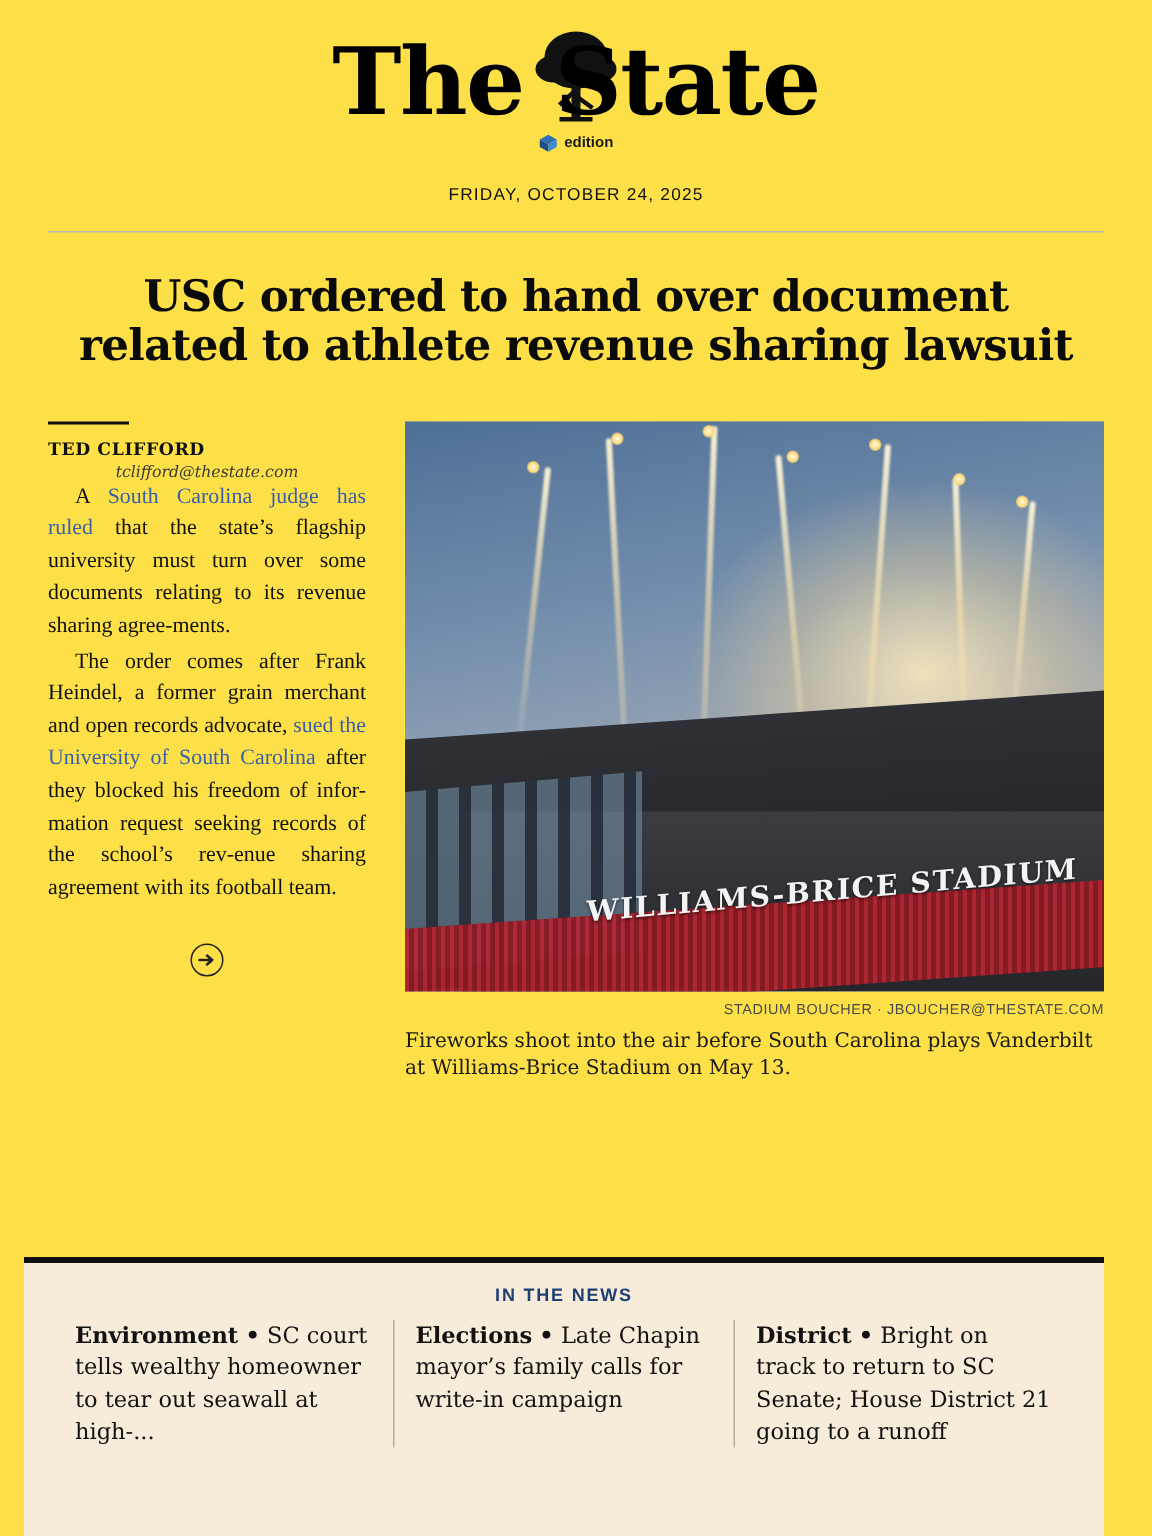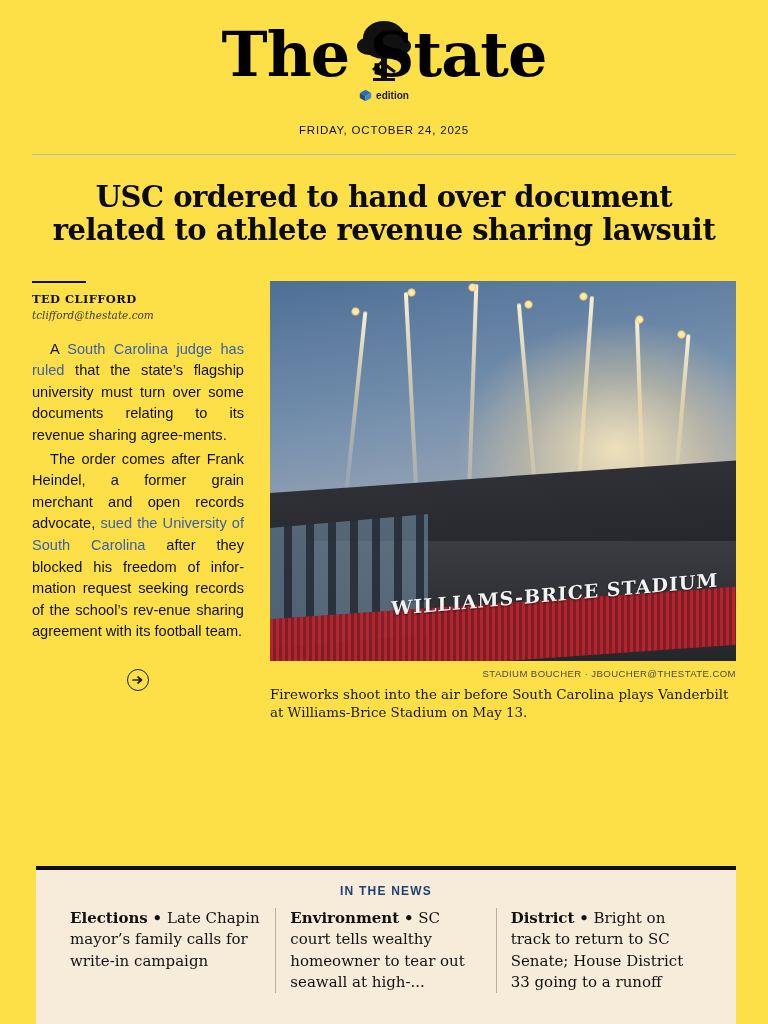--- a/index.html
+++ b/index.html
@@ -103,24 +103,24 @@
     font-size: 11.5px;
     letter-spacing: 0.4px;
     color: #111;
   }
   .byline-email {
     font-family: "DejaVu Serif", serif;
     font-style: italic;
     font-size: 10.5px;
     color: #3a3a3a;
     margin-top: 3px;
+    text-align: center;
   }
   .article-body {
-    margin-top: 18px;
-    font-family: Liberation Sans, sans-serif;
+    font-family: Liberation Serif, serif;
     font-size: 14.6px;
     line-height: 1.48;
     color: #111;
     text-align: justify;
   }
   .article-body p { margin: 0 0 0 0; text-indent: 18px; }
   .article-body p + p { margin-top: 2px; }
   .link { color: #3a5fa8; text-decoration: none; }
 
   .more-arrow {
@@ -225,22 +225,22 @@
     margin-top: 7px;
     font-family: "DejaVu Serif", serif;
     font-size: 13.4px;
     line-height: 1.4;
     color: #1a1a1a;
   }
 
   
   .in-news {
     position: absolute;
-    left: 36px; right: 32px; bottom: 0;
-    height: 158px;
+    left: 16px; right: 32px; bottom: 0;
+    height: 186px;
     background: #f7ecd9;
     border-top: 4px solid #0f0f0f;
     padding: 14px 20px 0 20px;
   }
   .in-news-title {
     text-align: center;
     font-family: "Liberation Sans", sans-serif;
     font-size: 12px;
     font-weight: 700;
     letter-spacing: 1.2px;
@@ -348,30 +348,30 @@
       </div>
       <div class="photo-credit">STADIUM BOUCHER · JBOUCHER@THESTATE.COM</div>
       <div class="caption">Fireworks shoot into the air before South Carolina plays Vanderbilt at Williams-Brice Stadium on May 13.</div>
     </div>
   </div>
 
   <div class="in-news">
     <div class="in-news-title">IN THE NEWS</div>
     <div class="news-cols">
       <div class="news-col">
+        <span class="cat">Environment</span>
+        <span class="dot">•</span>
+        <span>SC court tells wealthy homeowner to tear out seawall at high-...</span>
+      </div>
+      <div class="news-col">
         <span class="cat">Elections</span>
         <span class="dot">•</span>
         <span>Late Chapin mayor’s family calls for write-in campaign</span>
       </div>
       <div class="news-col">
-        <span class="cat">Environment</span>
-        <span class="dot">•</span>
-        <span>SC court tells wealthy homeowner to tear out seawall at high-...</span>
-      </div>
-      <div class="news-col">
         <span class="cat">District</span>
         <span class="dot">•</span>
-        <span>Bright on track to return to SC Senate; House District 33 going to a runoff</span>
+        <span>Bright on track to return to SC Senate; House District 21 going to a runoff</span>
       </div>
     </div>
   </div>
 
 </div>
 
 </body></html>

